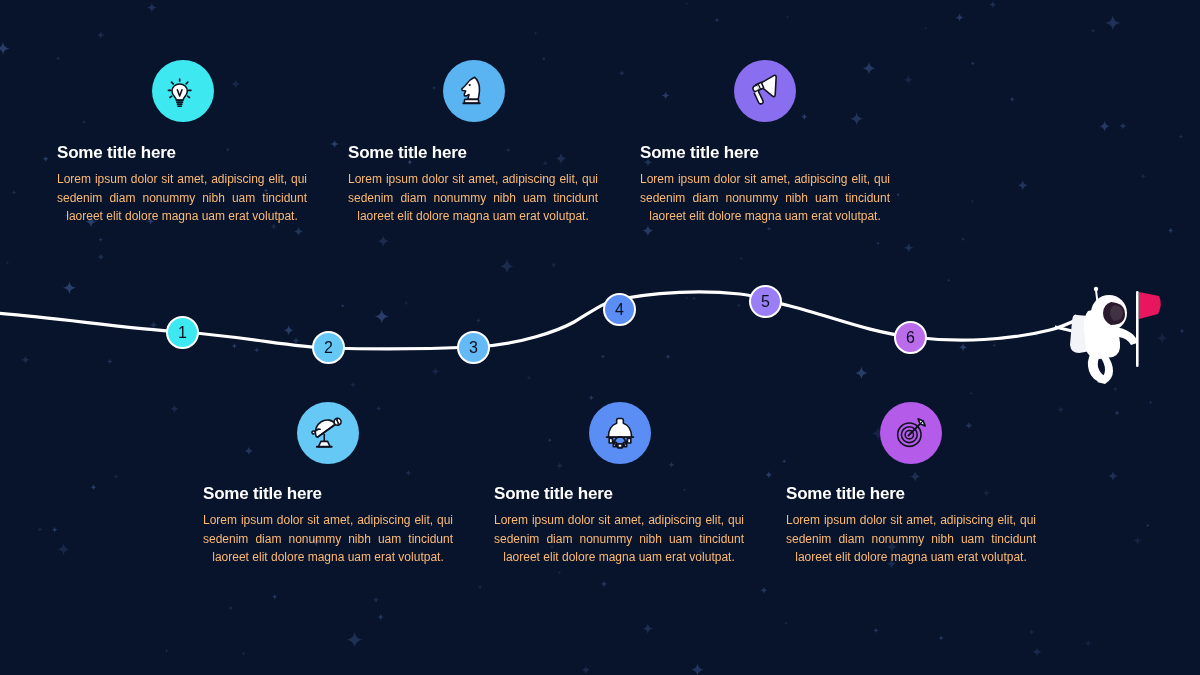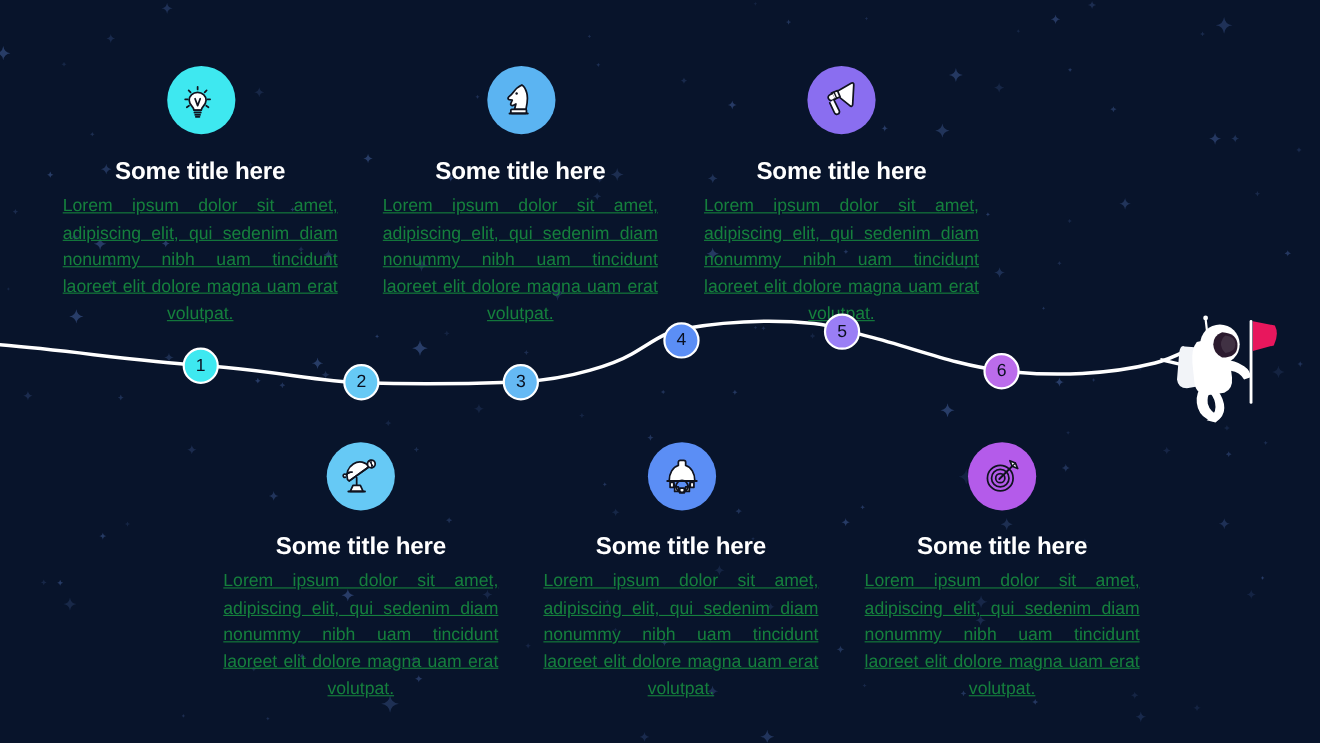--- a/index.html
+++ b/index.html
@@ -21,37 +21,35 @@
     position:absolute;
     width:62px; height:62px;
     border-radius:50%;
     display:flex; align-items:center; justify-content:center;
   }
   .icon-badge svg { display:block; }
 
   
   .block { position:absolute; width:250px; }
   .block .title {
-    font-size:22px;
+    font-size:17px;
     font-weight:bold;
     color:#ffffff;
-    text-align:center;
     letter-spacing:-0.2px;
     line-height:1.2;
     white-space:nowrap;
   }
   .block .body {
     margin-top:7px;
-    font-size:16px;
+    font-size:12px;
     line-height:1.52;
-    color:#15803d;
+    color:#fdba74;
     text-align:justify;
     text-align-last:center;
     word-spacing:0px;
-    text-decoration:underline;
   }
 
   
   .marker {
     position:absolute;
     width:33px; height:33px;
     border-radius:50%;
     border:2.5px solid #ffffff;
     display:flex; align-items:center; justify-content:center;
     font-size:16px;

